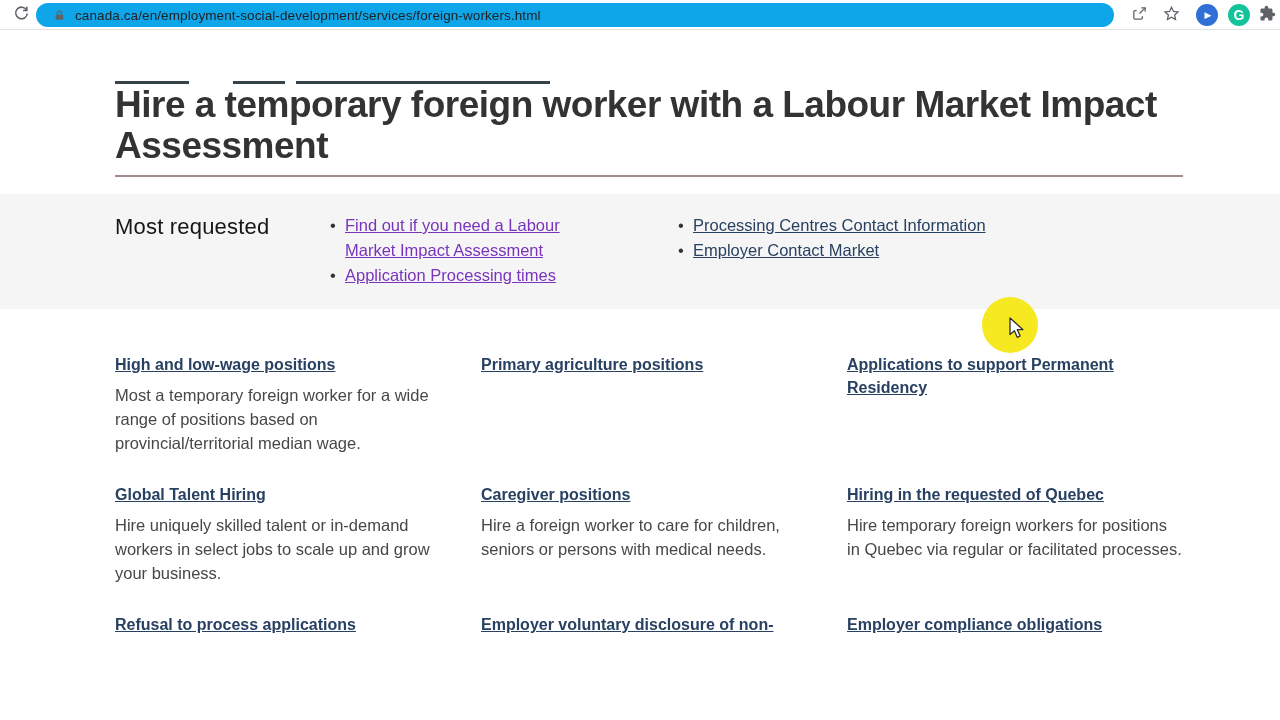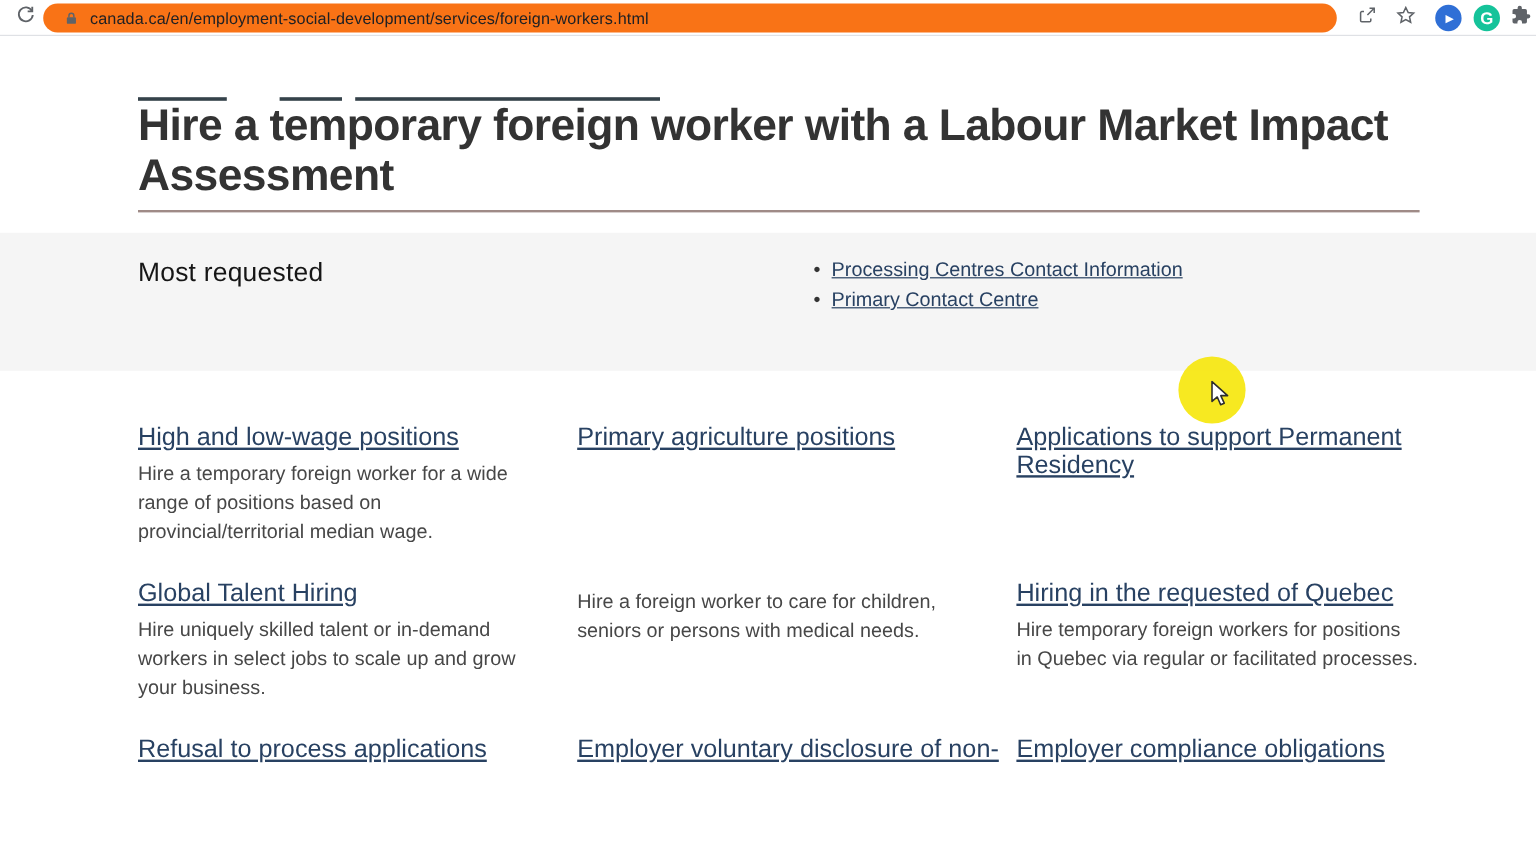--- a/index.html
+++ b/index.html
@@ -15,21 +15,21 @@
   .toolbar {
     position:relative; height:30px; background:#fff;
     border-bottom:1px solid #dfe1e5;
   }
   .reload-btn {
     position:absolute; left:10px; top:4px; width:22px; height:22px;
     display:flex; align-items:center; justify-content:center; cursor:pointer;
   }
   .omnibox {
     position:absolute; left:36px; top:3px; width:1078px; height:24px;
-    background:#f97316; border-radius:12px;
+    background:#0ea5e9; border-radius:12px;
     display:flex; align-items:center;
   }
   .lock-wrap { margin-left:17px; width:13px; height:15px; }
   .url-text {
     margin-left:9px; font-size:13.5px; color:#202124; letter-spacing:0.1px;
     white-space:nowrap;
   }
   .tb-icon {
     position:absolute; top:4px; width:22px; height:22px;
     display:flex; align-items:center; justify-content:center; cursor:pointer;
@@ -89,21 +89,21 @@
   .list1 a { color:var(--visited_link,#7834bc); }
   .list2 a { color:var(--link,#284162); }
 
   
   .grid {
     display:grid; grid-template-columns:336px 336px 336px;
     column-gap:30px; row-gap:28px;
     margin:44px 0 0 115px;
   }
   .card-title a {
-    font-size:21px; font-weight:400; line-height:23px;
+    font-size:16px; font-weight:700; line-height:23px;
     color:var(--link,#284162);
   }
   .card-desc {
     margin-top:7px; font-size:16.5px; line-height:24px;
     color:var(--body_text,#474747);
   }
   .cut .card-title a { white-space:nowrap; }
 
   
   .highlight {
@@ -175,46 +175,55 @@
 
   <div class="crumb-bar cb1"></div>
   <div class="crumb-bar cb2"></div>
   <div class="crumb-bar cb3"></div>
 
   <h1 class="page-title">Hire a temporary foreign worker with a Labour Market Impact Assessment</h1>
   <div class="heading-rule"></div>
 
   <div class="band">
     <h2>Most requested</h2>
+    <ul class="mr-list list1">
+      <li>
+        <a href="#">Find out if you need a Labour Market Impact Assessment</a>
+      </li>
+      <li>
+        <a href="#">Application Processing times</a>
+      </li>
+    </ul>
     <ul class="mr-list list2">
       <li>
         <a href="#">Processing Centres Contact Information</a>
       </li>
       <li>
-        <a href="#">Primary Contact Centre</a>
+        <a href="#">Employer Contact Market</a>
       </li>
     </ul>
   </div>
 
   <div class="grid">
     <div class="card">
       <div class="card-title"><a href="#">High and low-wage positions</a></div>
-      <div class="card-desc">Hire a temporary foreign worker for a wide range of positions based on provincial/territorial median wage.</div>
+      <div class="card-desc">Most a temporary foreign worker for a wide range of positions based on provincial/territorial median wage.</div>
     </div>
     <div class="card">
       <div class="card-title"><a href="#">Primary agriculture positions</a></div>
     </div>
     <div class="card">
       <div class="card-title"><a href="#">Applications to support Permanent Residency</a></div>
     </div>
     <div class="card">
       <div class="card-title"><a href="#">Global Talent Hiring</a></div>
       <div class="card-desc">Hire uniquely skilled talent or in-demand workers in select jobs to scale up and grow your business.</div>
     </div>
     <div class="card">
+      <div class="card-title"><a href="#">Caregiver positions</a></div>
       <div class="card-desc">Hire a foreign worker to care for children, seniors or persons with medical needs.</div>
     </div>
     <div class="card">
       <div class="card-title"><a href="#">Hiring in the requested of Quebec</a></div>
       <div class="card-desc">Hire temporary foreign workers for positions in Quebec via regular or facilitated processes.</div>
     </div>
 
     <div class="card cut">
       <div class="card-title"><a href="#">Refusal to process applications</a></div>
     </div>

